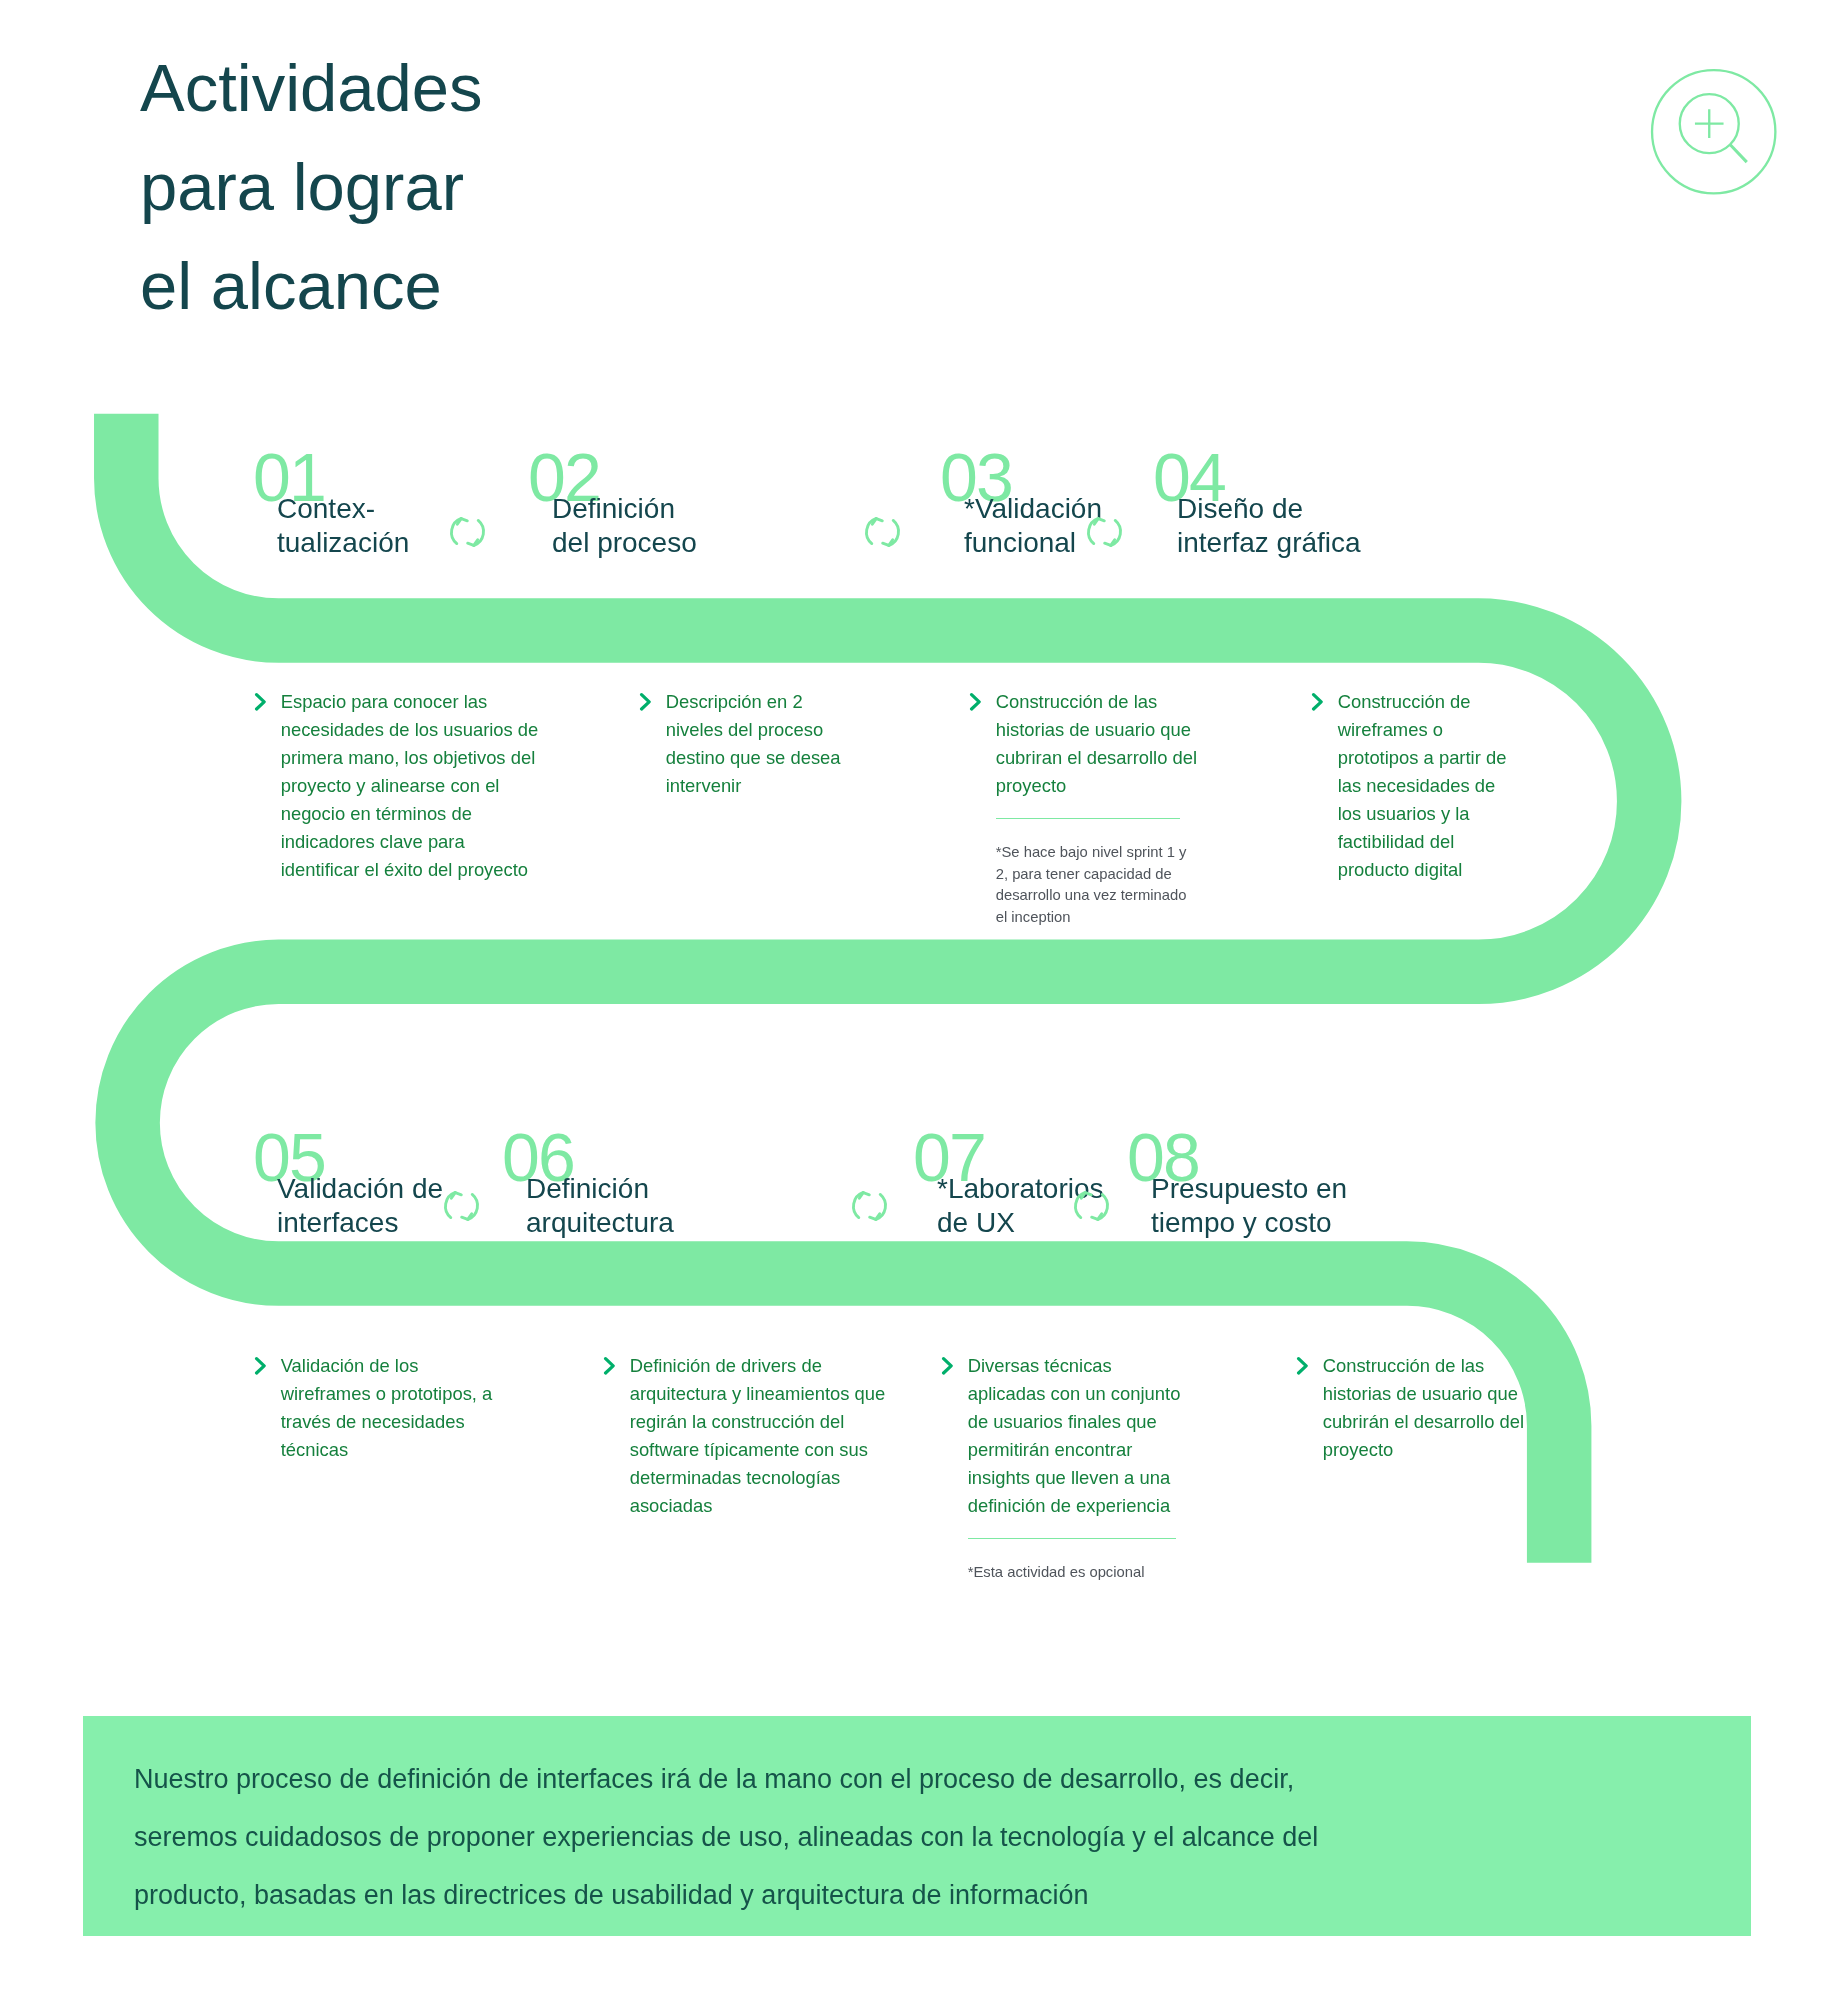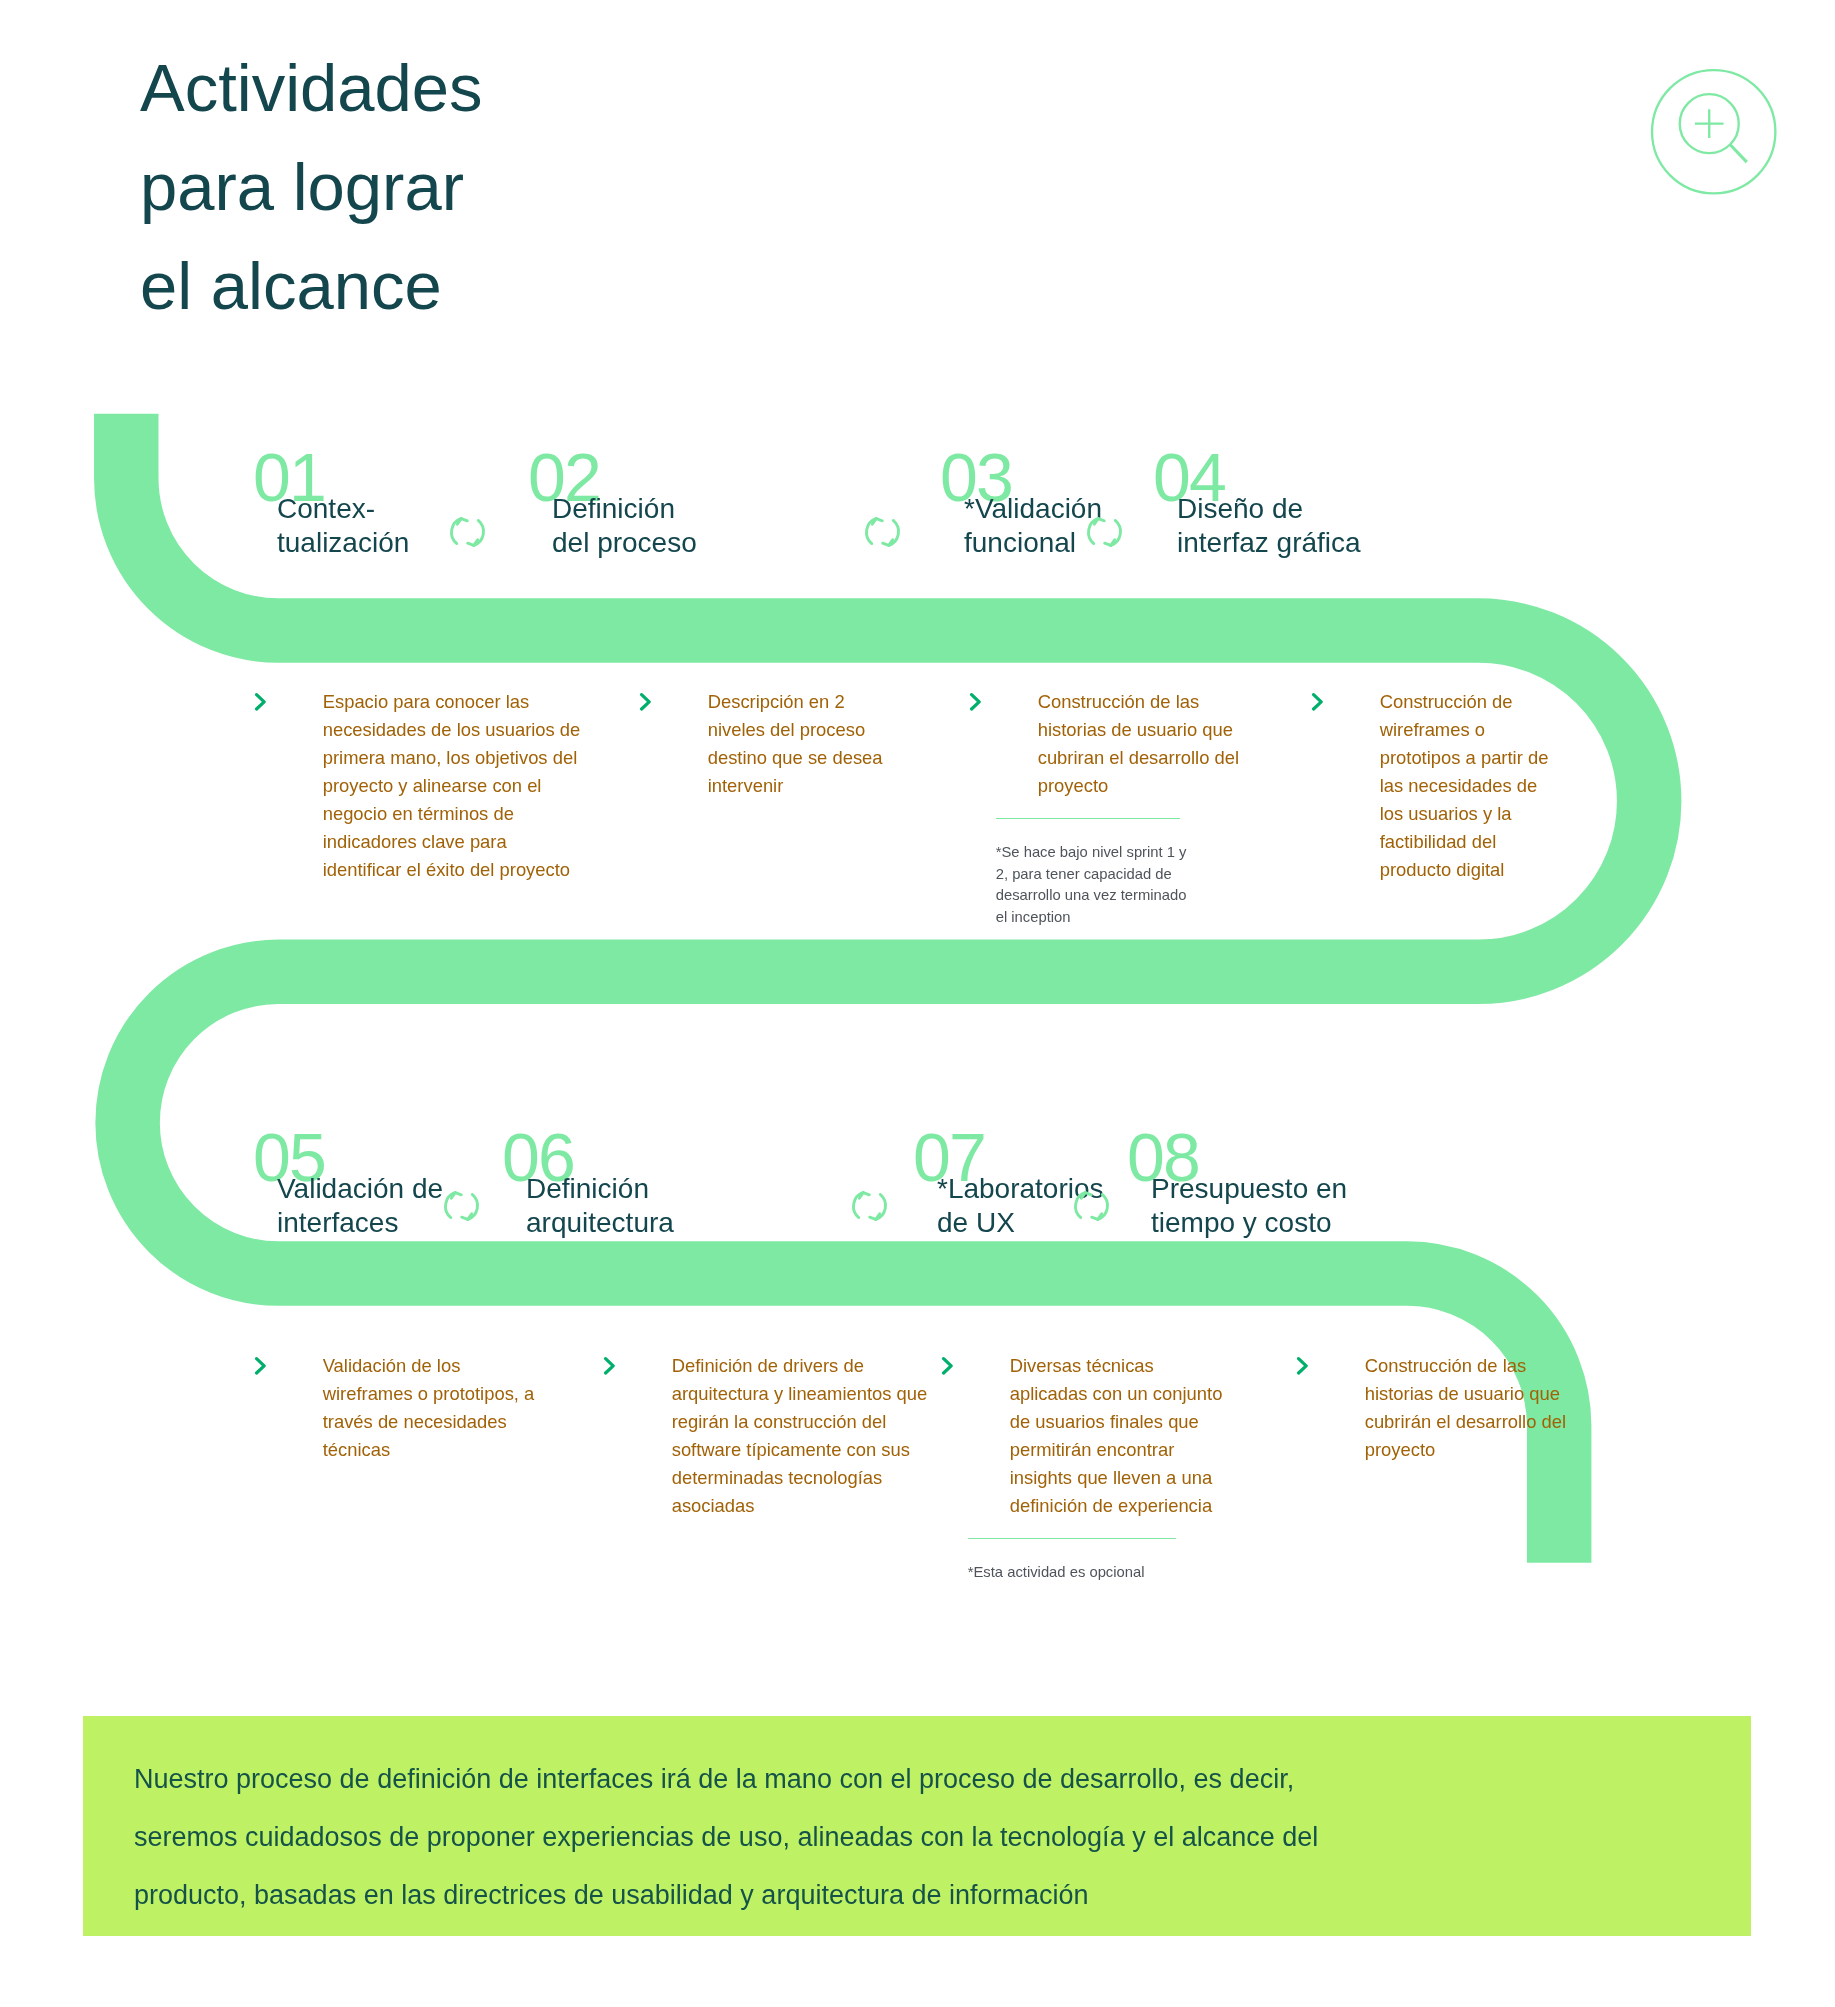--- a/index.html
+++ b/index.html
@@ -20,26 +20,26 @@
     color:#7EE9A3;font-weight:400;
   }
   .step .title{
     margin:-12.5px 0 0 24px;font-size:28px;line-height:34px;
     color:#14464D;font-weight:500;
   }
   .step .title div{white-space:nowrap;}
   
   .desc{display:flex;gap:13.4px;}
   .desc .chev{flex:0 0 auto;margin-top:3.6px;}
-  .dtext{font-size:18.4px;line-height:28px;color:#a16207;margin-left:42px;}
+  .dtext{font-size:18.4px;line-height:28px;color:#15803d;}
   .divider{border-top:1.8px solid #7EE9A3;margin:18px 0 23px 0;width:188px;}
   .dnote{font-size:14.8px;line-height:21.5px;color:#4F545B;width:193px;}
   
   .footer-box{
-    left:83px;top:1716px;width:1668px;height:220px;background:#bef264;
+    left:83px;top:1716px;width:1668px;height:220px;background:#86efac;
   }
   .footer-text{margin:34px 0 0 51px;}
   .footer-text div{
     font-size:27px;line-height:58px;color:#155349;font-weight:500;white-space:nowrap;
   }
 </style>
 </head>
 <body>
 
 <svg class="abs snake" width="1835" height="2008" viewBox="0 0 2049 2242" aria-hidden="true">

